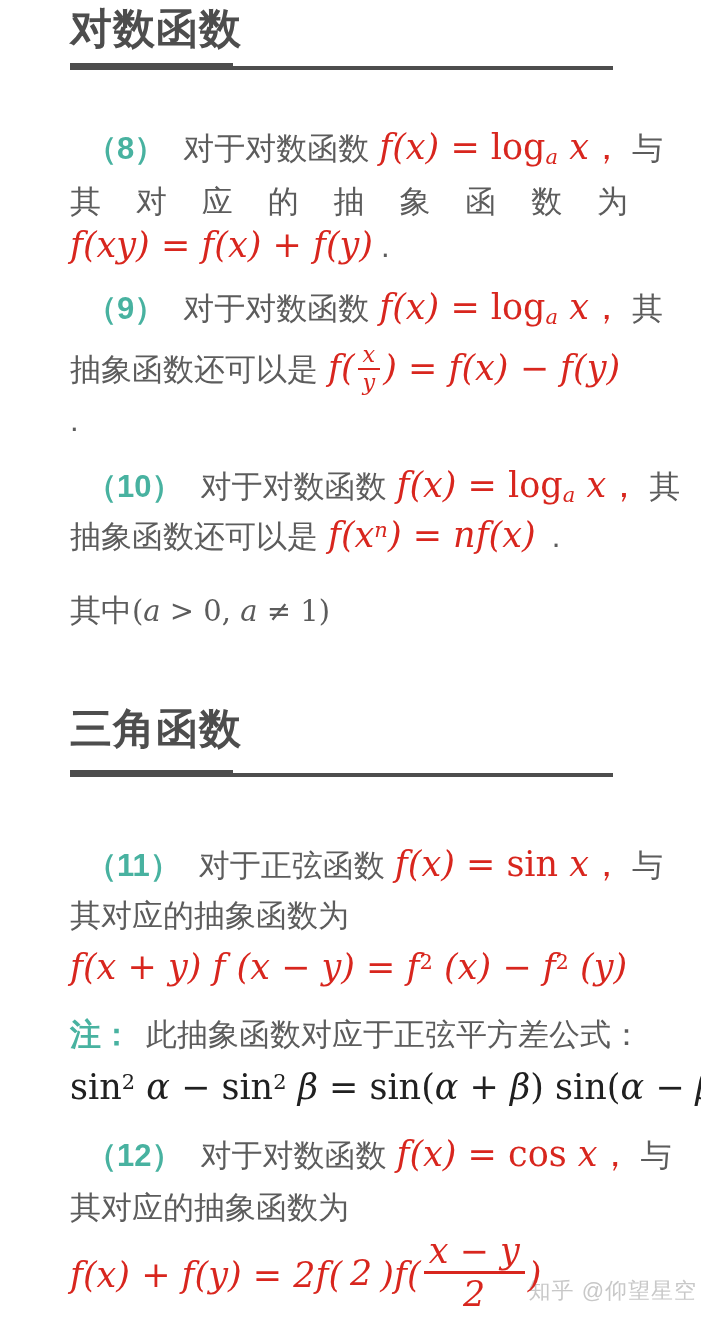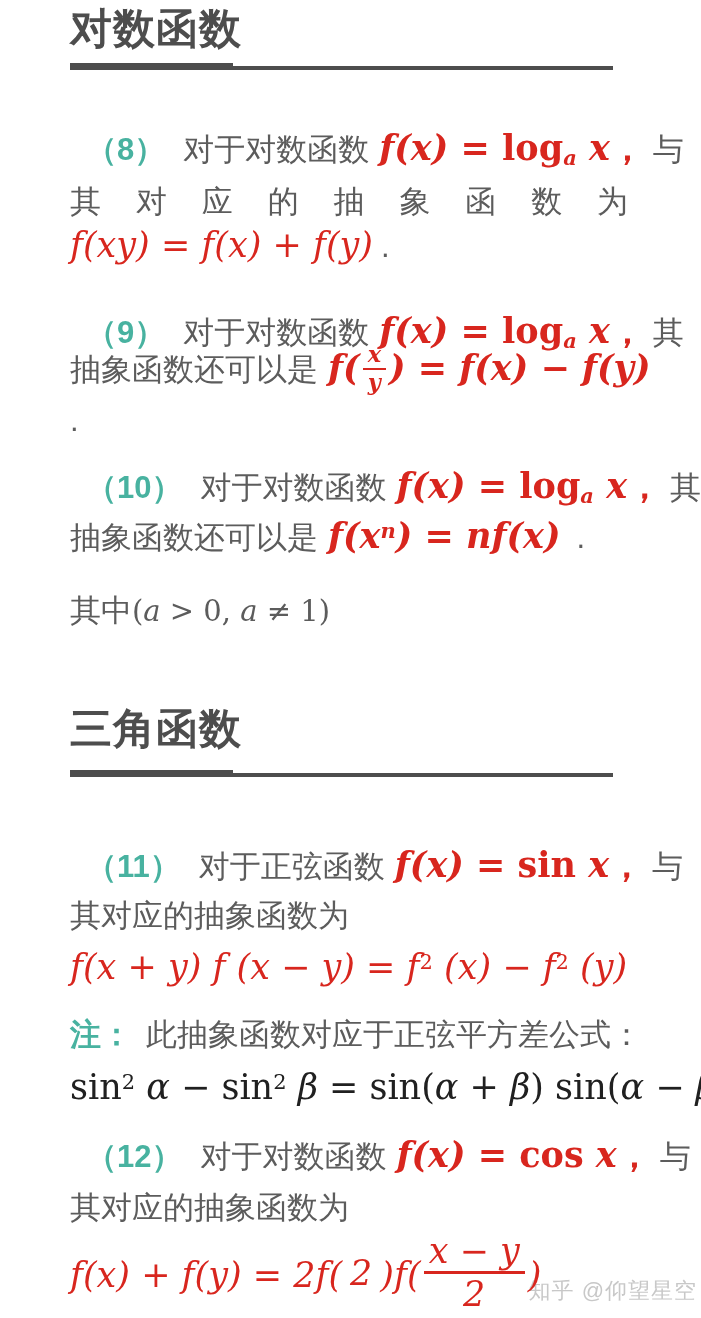--- a/index.html
+++ b/index.html
@@ -18,21 +18,21 @@
     line-height:1.2; letter-spacing:1px;
   }
   .rule{width:543px; height:7px;}
   .rule .rline{position:absolute; left:0; right:0; bottom:0; height:4px; background:var(--rule_gray);}
   .rule .thick{position:absolute; left:0; top:0; width:163px; height:7px; background:var(--rule_gray);}
   .line{white-space:nowrap; color:var(--body_gray); font-size:31px; line-height:1.35;}
   .indent{padding-left:16px;}
   .num{color:var(--accent_teal); font-weight:bold; margin-right:18px;}
   .zh{color:var(--body_gray);}
   .m{font-family:"DejaVu Serif","Liberation Serif",serif; font-size:35px; font-style:normal;}
-  .m1{margin:8px 8px 0 10px;font-weight:bold;}
+  .m1{margin:8px 8px 0 10px;}
   .red{color:var(--formula_red);}
   .dark{color:var(--formula_black);}
   .it{font-style:italic;}
   .rm{font-style:normal;}
   .supit,.suprm{font-size:.6em; vertical-align:.5em;}
   .supit{font-style:italic;}
   .subit{font-size:.6em; vertical-align:-.25em; font-style:italic;}
   .frac{
     display:inline-flex; flex-direction:column; vertical-align:middle;
     text-align:center; font-style:italic; margin:0 3px; transform:translateY(-5px);
@@ -62,21 +62,21 @@
   </div>
 
   <div class="abs line indent" style="top:124px">
     <span class="num">（8）</span><span class="zh">对于对数函数</span><span class="m red m1"><span class="it">f(x) = </span><span class="rm">log</span><span class="subit">a</span><span class="it"> x</span><span class="rm">，</span></span><span class="zh">与</span>
   </div>
   <div class="abs line just" style="top:181px">其对应的抽象函数为</div>
   <div class="abs line" style="top:222px">
     <span class="m red"><span class="it">f(xy) = f(x) + f(y)</span></span><span class="period">.</span>
   </div>
 
-  <div class="abs line indent" style="top:307px">
+  <div class="abs line indent" style="top:284px">
     <span class="num">（9）</span><span class="zh">对于对数函数</span><span class="m red m1"><span class="it">f(x) = </span><span class="rm">log</span><span class="subit">a</span><span class="it"> x</span><span class="rm">，</span></span><span class="zh">其</span>
   </div>
   <div class="abs line" style="top:344px">
     <span class="zh">抽象函数还可以是</span><span class="m red m1"><span class="it">f(</span><span class="frac small">
           <span class="ftop">x</span>
           <span class="fbot">y</span>
         </span><span class="it">) = f(x) − f(y)</span></span>
   </div>
   <div class="abs line" style="top:400px">.</div>
 

